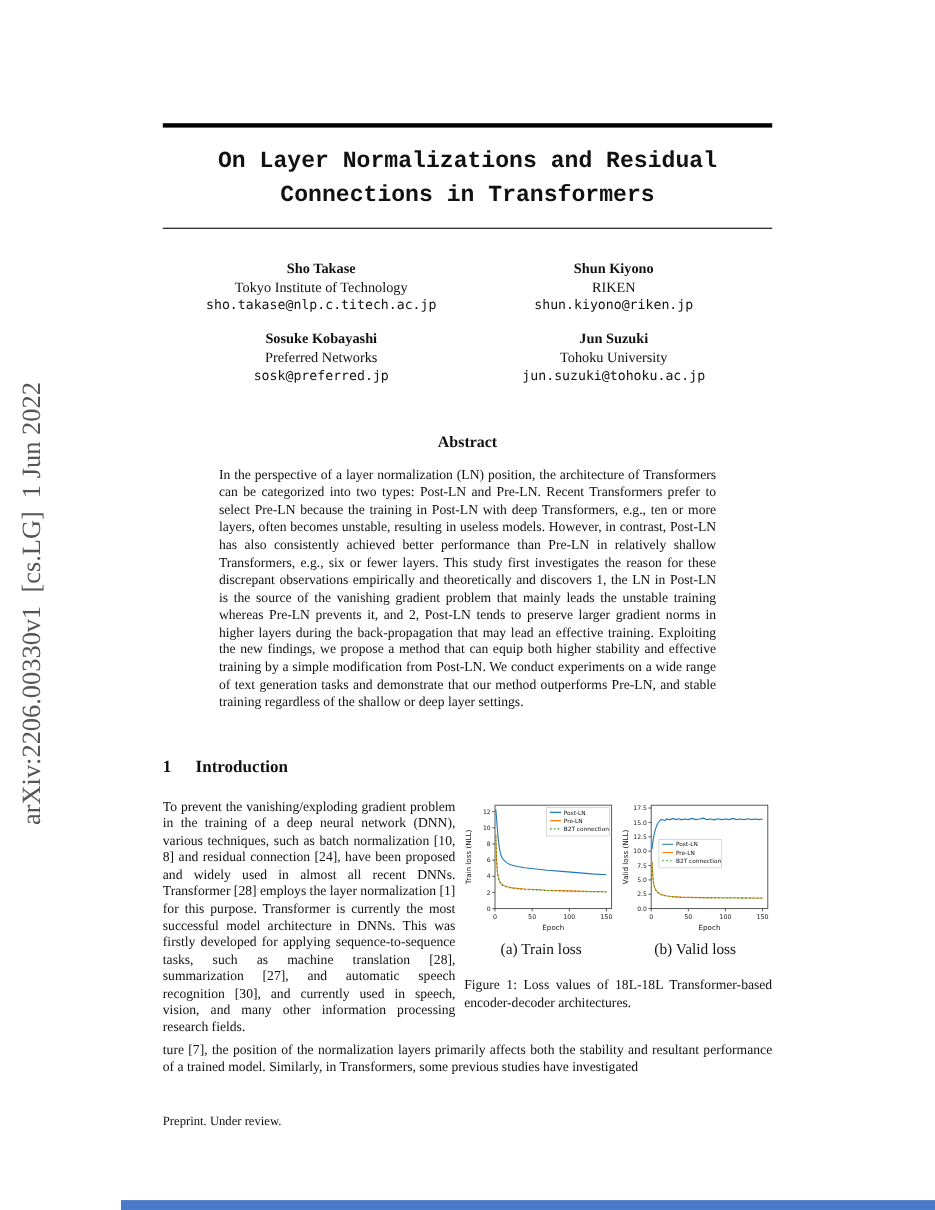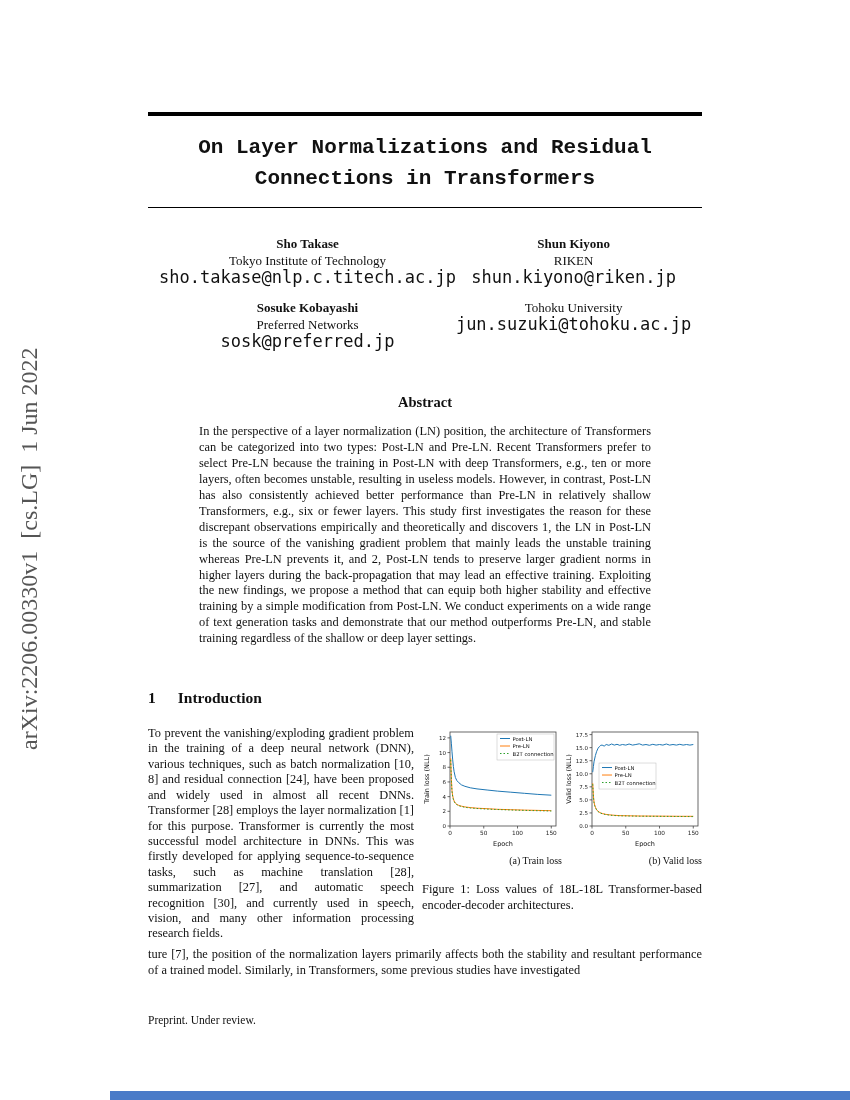--- a/index.html
+++ b/index.html
@@ -42,21 +42,21 @@
   .authors {
     margin:27px auto 0;
     width:96%;
     display:grid;
     grid-template-columns:1fr 1fr;
     row-gap:13px;
   }
   .author { text-align:center; }
   .a-name  { font-weight:bold; font-size:13px; line-height:17px; }
   .a-affil { font-size:13px; line-height:17px; }
-  .a-email { font-family:"DejaVu Sans Mono", monospace; font-size:17px; line-height:17px; }
+  .a-email { font-family:"DejaVu Sans Mono", monospace; font-size:12px; line-height:17px; }
   .abstract-head {
     margin-top:44px;
     text-align:center;
     font-size:14.5px;
     font-weight:bold;
   }
   .abstract-body {
     margin:13px auto 0;
     width:452px;
     font-size:12.4px;
@@ -65,21 +65,21 @@
   }
   .section-head { margin-top:42px; font-size:15.5px; font-weight:bold; }
   .section-head .sec-num { margin-right:22px; }
   .two-col { margin-top:19px; display:flex; gap:8px; }
   .left-col { width:268px; font-size:12.4px; line-height:15.4px; text-align:justify; }
   .left-col .cont-start { margin-top:9px; }
   .fig-col { width:280px; }
   .plots { display:flex; gap:4px; }
   .plot { width:138px; }
   .subcaps { display:flex; margin-top:4px; }
-  .subcap { width:50%; text-align:right; font-size:10px; }
+  .subcap { width:50%; text-align:center; font-size:14px; }
   .figcaption { margin-top:16px; font-size:12.4px; line-height:15.6px; text-align:justify; }
   .fullwidth { margin-top:5px; font-size:12.4px; line-height:15.9px; text-align:justify; }
   .footer-note { position:absolute; left:148px; top:1014px; font-size:11.5px; }
   .bottom-strip { position:absolute; left:110px; right:0; bottom:0; height:9px; }
 </style>
 </head>
 <body>
 
 <div class="page">
 
@@ -103,20 +103,21 @@
           <div class="a-name">Shun Kiyono</div>
           <div class="a-affil">RIKEN</div>
           <div class="a-email">shun.kiyono@riken.jp</div>
         </div>
         <div class="author">
           <div class="a-name">Sosuke Kobayashi</div>
           <div class="a-affil">Preferred Networks</div>
           <div class="a-email">sosk@preferred.jp</div>
         </div>
         <div class="author">
+          <div class="a-name">Jun Suzuki</div>
           <div class="a-affil">Tohoku University</div>
           <div class="a-email">jun.suzuki@tohoku.ac.jp</div>
         </div>
       </div>
 
     <h2 class="abstract-head">Abstract</h2>
     <p class="abstract-body">In the perspective of a layer normalization (LN) position, the architecture of Transformers can be categorized into two types: Post-LN and Pre-LN. Recent Transformers prefer to select Pre-LN because the training in Post-LN with deep Transformers, e.g., ten or more layers, often becomes unstable, resulting in useless models.  However, in contrast, Post-LN has also consistently achieved better performance than Pre-LN in relatively shallow Transformers, e.g., six or fewer layers.  This study first investigates the reason for these discrepant observations empirically and theoretically and discovers 1, the LN in Post-LN is the source of the vanishing gradient problem that mainly leads the unstable training whereas Pre-LN prevents it, and 2, Post-LN tends to preserve larger gradient norms in higher layers during the back-propagation that may lead an effective training. Exploiting the new findings, we propose a method that can equip both higher stability and effective training by a simple modification from Post-LN. We conduct experiments on a wide range of text generation tasks and demonstrate that our method outperforms Pre-LN, and stable training regardless of the shallow or deep layer settings.</p>
 
     <h2 class="section-head"><span class="sec-num">1</span><span>Introduction</span></h2>
 

